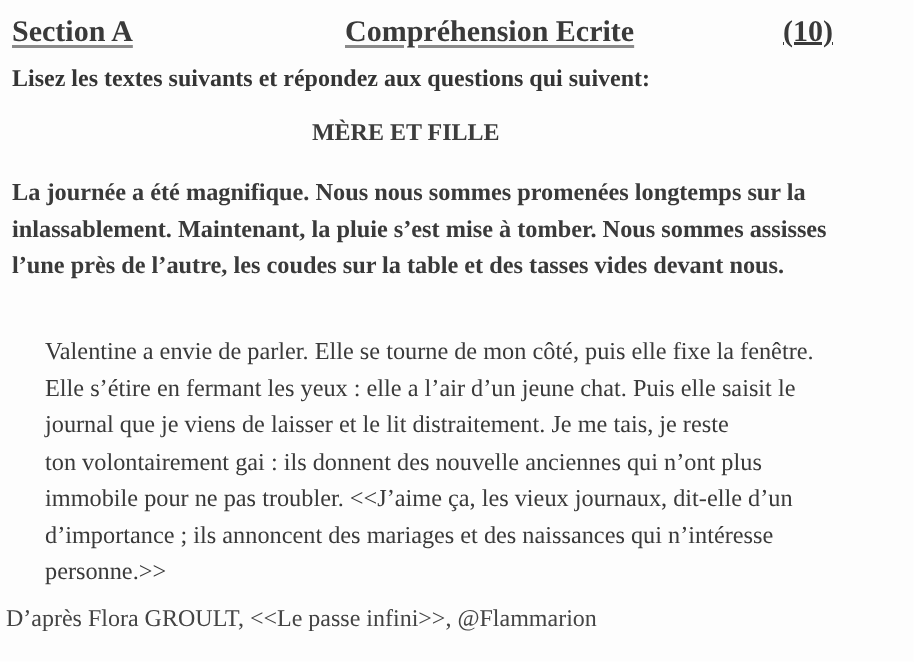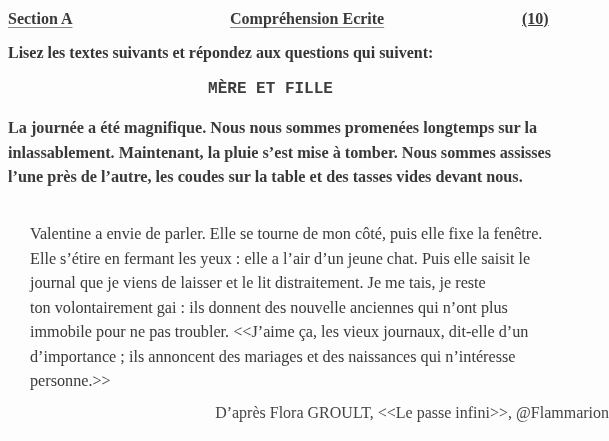--- a/index.html
+++ b/index.html
@@ -21,21 +21,21 @@
       left: 0; top: 0;
       width: 609px; height: 441px;
     }
     .header-row {
       position: absolute;
       top: 10px;
       left: 0;
       width: 609px;
       height: 24px;
       font-weight: bold;
-      font-size: 16px;
+      font-size: 20px;
       color: #3a3a3a;
     }
     .section-label {
       position: absolute;
       left: 8px;
       top: 0;
       text-decoration: underline;
       text-decoration-color: #8a8a8a;
       text-underline-offset: 3px;
     }
@@ -66,41 +66,40 @@
       position: absolute;
       left: 0;
       width: 537px;
       top: 80px;
       text-align: center;
       font-weight: bold;
       font-size: 16px;
       color: #3d3d3d;
       padding-left: 4px;
       box-sizing: border-box;
-      font-family: Liberation Mono, monospace;
     }
     .para {
       position: absolute;
       left: 8px;
       font-size: 16.2px;
       line-height: 24.5px;
       color: #3a3a3a;
     }
     .para .line {
       display: block;
       white-space: nowrap;
     }
     .para-1 { top: 116px; font-weight: bold; }
     .para-2 { top: 222px; margin-left: 22px; }
     .attribution {
       position: absolute;
       left: 0;
       width: 609px;
       top: 404px;
-      text-align: right;
+      text-align: left;
       font-size: 16px;
       color: #444444;
       padding-left: 4px;
       box-sizing: border-box;
       white-space: nowrap;
     }
   </style>
 </head>
 <body>
 

